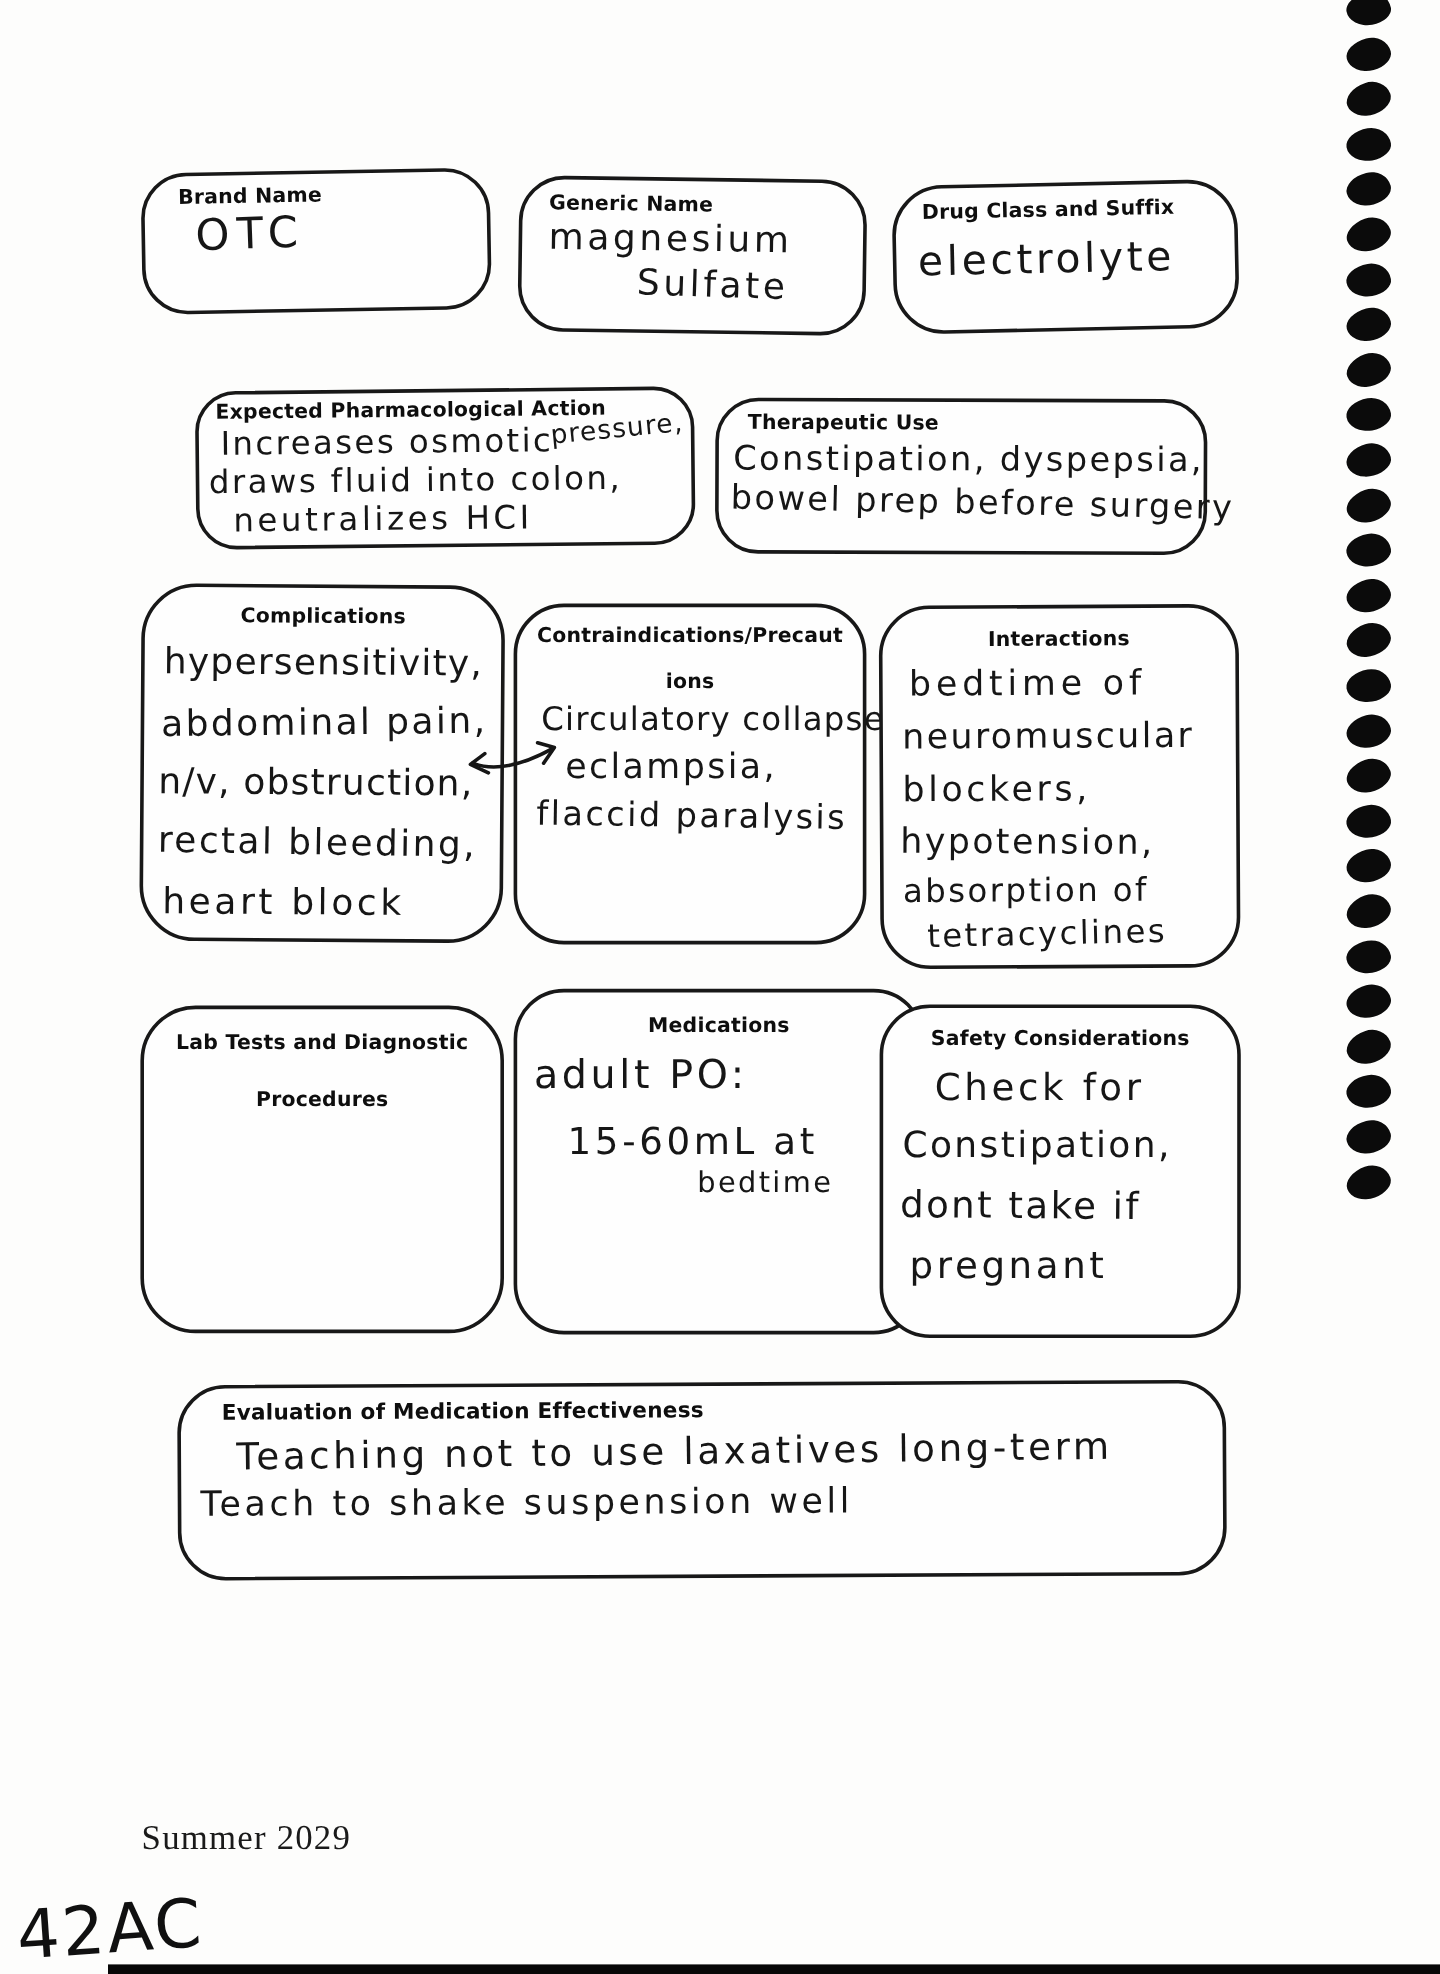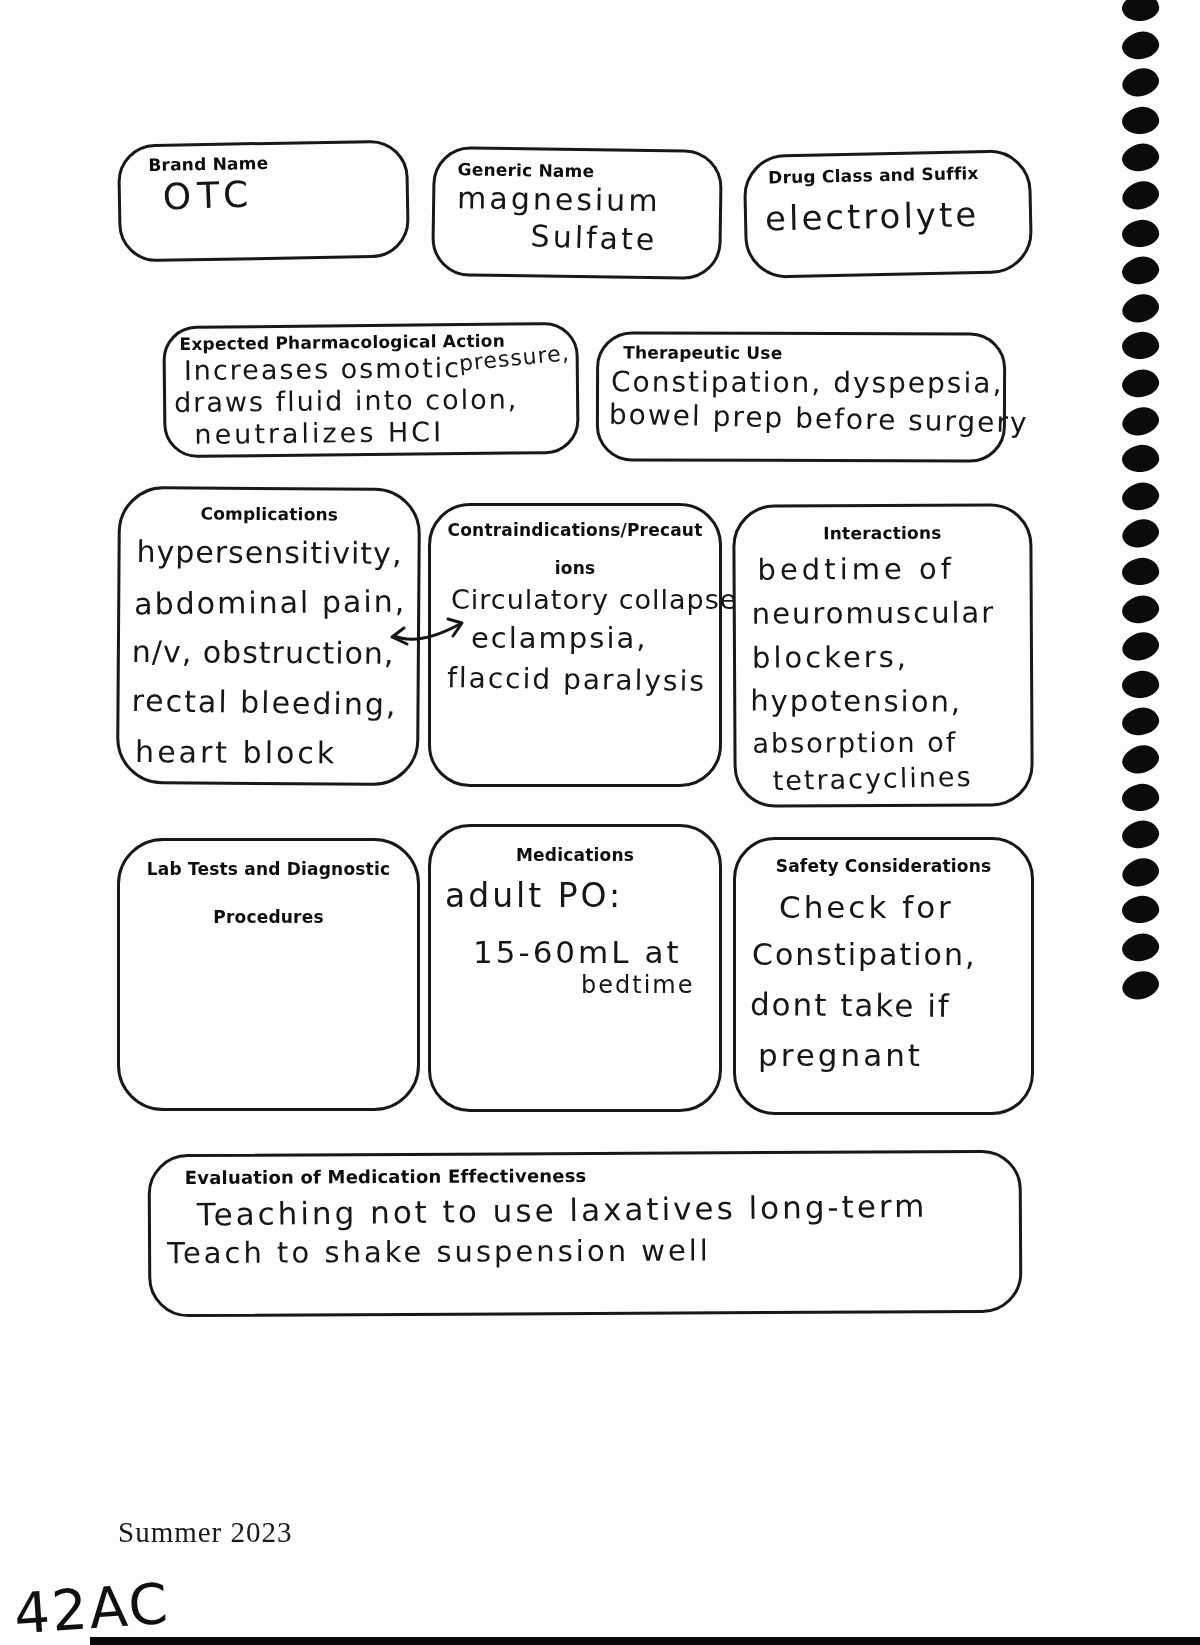--- a/index.html
+++ b/index.html
@@ -24,21 +24,21 @@
   }
   #box-brand {left:118px; top:142px; width:285px; height:112px; border-radius:38px; transform:rotate(-1deg);}
   #box-generic{left:432px; top:148px; width:284px; height:124px; border-radius:38px; transform:rotate(0.8deg);}
   #box-drug  {left:744px; top:152px; width:282px; height:118px; border-radius:42px; transform:rotate(-1.2deg);}
   #box-pharm {left:163px; top:324px; width:410px; height:126px; border-radius:34px; transform:rotate(-0.6deg);}
   #box-ther  {left:596px; top:332px; width:404px; height:124px; border-radius:36px; transform:rotate(0.2deg);}
   #box-comp  {left:117px; top:487px; width:297px; height:292px; border-radius:46px; transform:rotate(0.4deg);}
   #box-contra{left:428px; top:503px; width:288px; height:278px; border-radius:42px;}
   #box-inter {left:733px; top:504px; width:294px; height:297px; border-radius:42px; transform:rotate(-0.3deg);}
   #box-lab   {left:117px; top:838px; width:297px; height:267px; border-radius:46px;}
-  #box-med   {left:428px; top:824px; width:288px; height:282px; border-radius:42px;}
+  #box-med   {left:428px; top:824px; width:288px; height:282px; border-radius:42px;padding-left:48px;}
   #box-safe  {left:733px; top:837px; width:295px; height:272px; border-radius:42px;}
   #box-eval  {left:148px; top:1152px; width:868px; height:157px; border-radius:40px; transform:rotate(-0.3deg);}
 
   
   #binding{position:absolute; left:1120px; top:0; width:60px; height:1030px;}
   .hole{
     position:absolute; left:2px; width:37px; height:27px; background:#0b0b0b;
     border-radius:54% 46% 48% 52% / 46% 58% 42% 54%;
   }
   #bottom-bar{position:absolute; left:90px; top:1637px; width:1110px; height:8px; background:#070707;}
@@ -139,21 +139,21 @@
     <div class="hw" style="left:14px; top:150px; font-size:31px; letter-spacing:2px; transform:rotate(0.5deg);">dont take if</div>
     <div class="hw" style="left:22px; top:200px; font-size:31px; letter-spacing:3px;">pregnant</div>
   </div>
 
   <div class="card" id="box-eval">
     <div class="plabel" style="left:34px; top:10px; font-size:18px;">Evaluation of Medication Effectiveness</div>
     <div class="hw" style="left:46px; top:40px; font-size:31px; letter-spacing:3px; transform:rotate(-0.4deg);">Teaching not to use laxatives long-term</div>
     <div class="hw" style="left:16px; top:82px; font-size:29px; letter-spacing:3px;">Teach to shake suspension well</div>
   </div>
 
-  <div id="term">Summer 2023</div>
+  <div id="term">Summer 2029</div>
   <div id="code">42AC</div>
 
   <div id="binding">
       <div class="hole" style="top: -6px; transform: rotate(-10deg);"></div>
       <div class="hole" style="top: 31.6px; transform: rotate(-15deg);"></div>
       <div class="hole" style="top: 69.2px; transform: rotate(-20deg);"></div>
       <div class="hole" style="top: 106.8px; transform: rotate(-10deg);"></div>
       <div class="hole" style="top: 144.4px; transform: rotate(-15deg);"></div>
       <div class="hole" style="top: 182px; transform: rotate(-20deg);"></div>
       <div class="hole" style="top: 219.6px; transform: rotate(-10deg);"></div>

